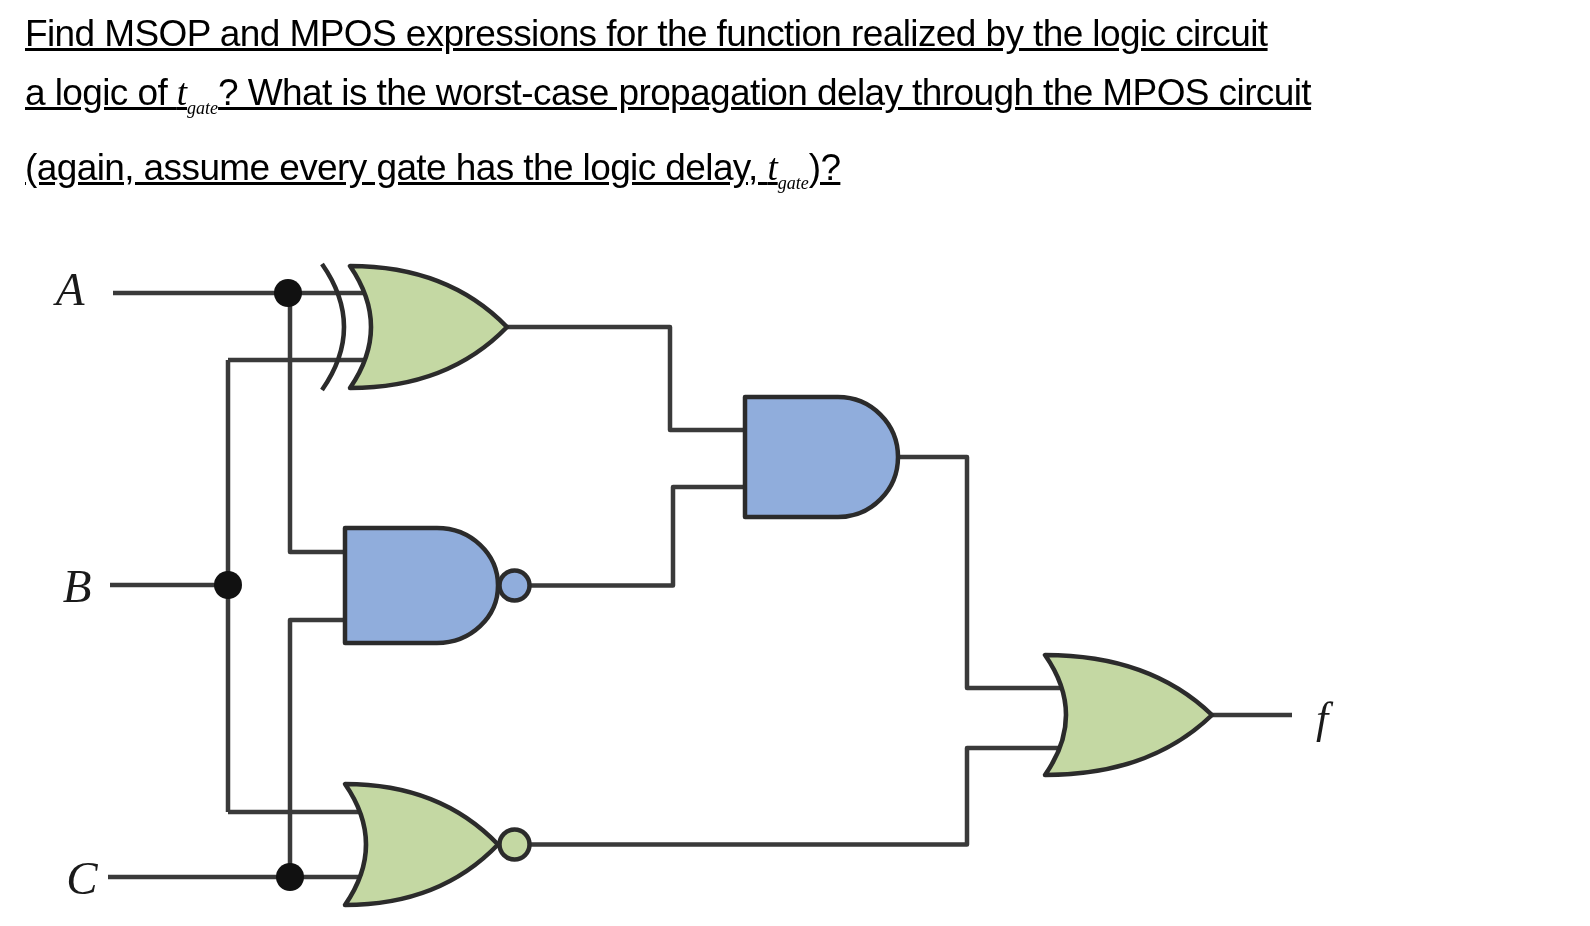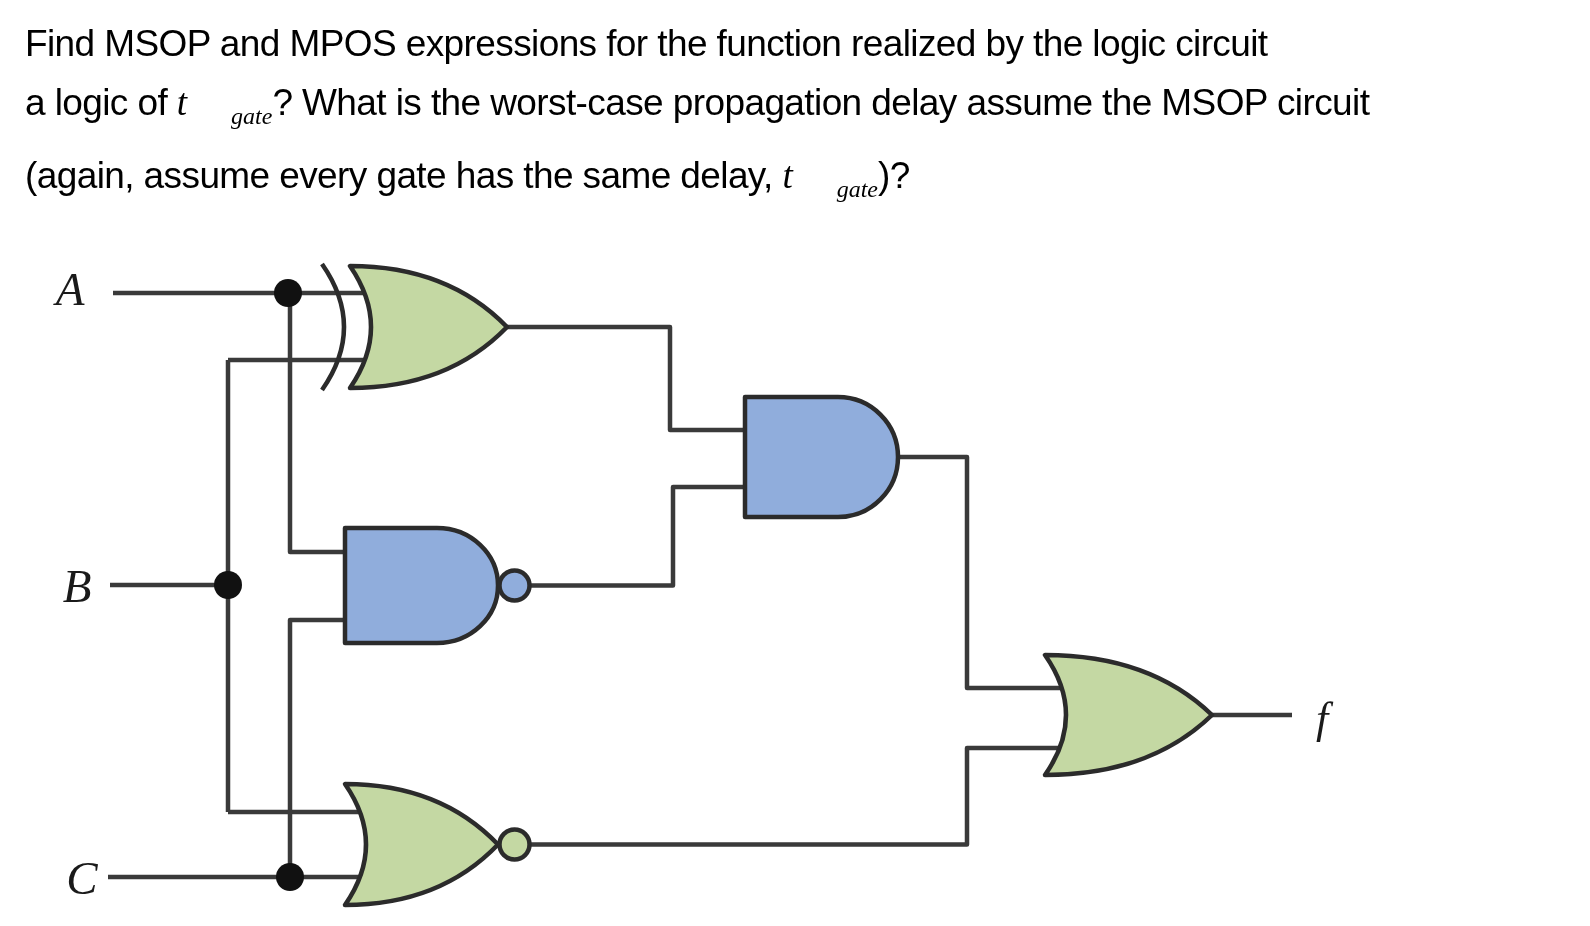--- a/index.html
+++ b/index.html
@@ -1,48 +1,48 @@
 <!DOCTYPE html>
 <html><head>
 <meta charset="utf-8">
 <style>
   html,body{margin:0;padding:0;}
   body{
     width:1590px;height:926px;background:#ffffff;position:relative;overflow:hidden;
     font-family:"Liberation Sans",sans-serif;
   }
   .question{
-    position:absolute;left:25px;top:14px;width:1550px;
-    font-size:37px;line-height:59px;letter-spacing:-0.6px;color:#000;
+    position:absolute;left:25px;top:4px;width:1550px;
+    font-size:37px;line-height:59px;letter-spacing:-0.6px;color:#000;text-decoration:underline;
   }
   .q-line{white-space:nowrap;}
   .mvar{
     font-family:"Liberation Serif",serif;font-style:italic;letter-spacing:0;
   }
   .msub{
     font-family:"Liberation Serif",serif;font-style:italic;
-    font-size:24px;vertical-align:-9px;letter-spacing:0;margin-left:44px;
+    font-size:18px;vertical-align:-9px;letter-spacing:0;
   }
   svg.circuit{position:absolute;left:0;top:0;}
   .iolabel{
     font-family:"Liberation Serif",serif;font-style:italic;
     font-size:47px;fill:#1a1a1a;
   }
   .flabel{
     font-family:"Liberation Serif",serif;font-style:italic;
     font-size:44px;fill:#1a1a1a;
   }
 </style>
 </head>
 <body>
 
 <div class="question">
   <div class="q-line">Find MSOP and MPOS expressions for the function realized by the logic circuit</div>
-  <div class="q-line"><span>a logic of </span><span class="mvar">t</span><span class="msub">gate</span><span>? What is the worst-case propagation delay assume the MSOP circuit</span></div>
-  <div class="q-line"><span>(again, assume every gate has the same delay, </span><span class="mvar">t</span><span class="msub">gate</span><span>)?</span></div>
+  <div class="q-line"><span>a logic of </span><span class="mvar">t</span><span class="msub">gate</span><span>? What is the worst-case propagation delay through the MPOS circuit</span></div>
+  <div class="q-line"><span>(again, assume every gate has the logic delay, </span><span class="mvar">t</span><span class="msub">gate</span><span>)?</span></div>
 </div>
 
 <svg class="circuit" width="1590" height="926" viewBox="0 0 1590 926">
 
   <g fill="none" stroke-width="4.5" stroke-linejoin="round" stroke="#3a3a3a">
     <polyline points="113,293 368,293"></polyline>
     <polyline points="228,360 368,360"></polyline>
     <polyline points="110,585 228,585"></polyline>
     <polyline points="228,360 228,812"></polyline>
     <polyline points="228,812 368,812"></polyline>

